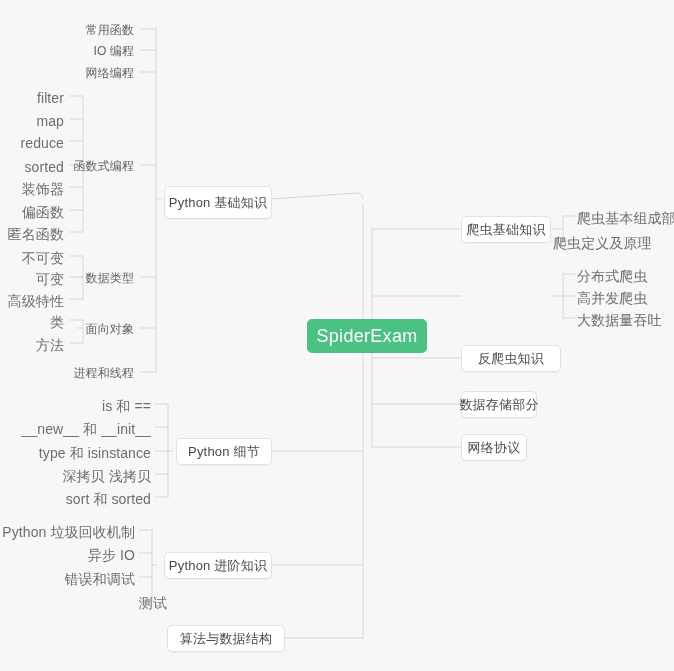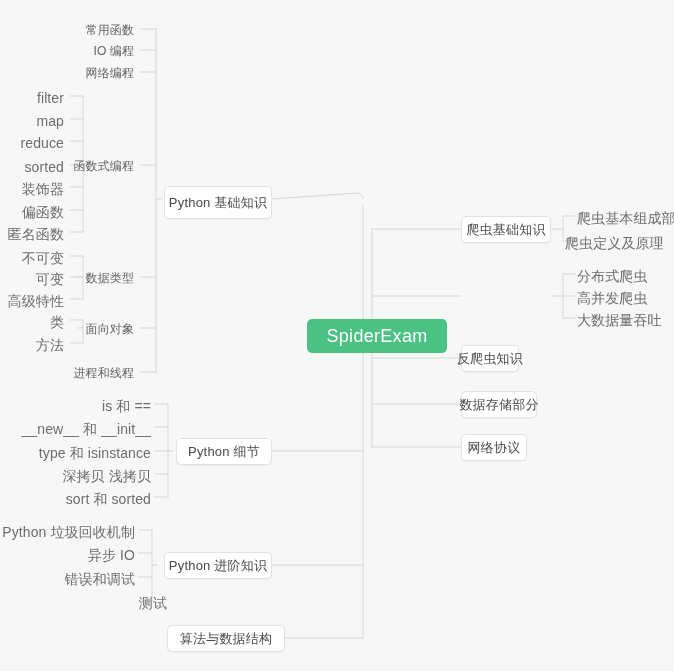--- a/index.html
+++ b/index.html
@@ -152,29 +152,29 @@
       <path d="M563 241 L575 241"></path>
 
       <path d="M551 296 L563 296"></path>
       <path d="M563 274 L563 296 L563 318"></path>
       <path d="M563 274 L575 274"></path>
       <path d="M563 296 L575 296"></path>
       <path d="M563 318 L575 318"></path>
     </g>
   </svg>
 
-  <div class="root" style="left:307px; top:319px; width:140px; height:34px;">SpiderExam</div>
+  <div class="root" style="left:307px; top:319px; width:120px; height:34px;">SpiderExam</div>
 
   <div class="node" style="left:164px; top:186px; width:108px; height:33px;">Python 基础知识</div>
   <div class="node" style="left:176px; top:438px; width:96px; height:27px;">Python 细节</div>
   <div class="node" style="left:164px; top:552px; width:108px; height:27px;">Python 进阶知识</div>
   <div class="node" style="left:167px; top:625px; width:118px; height:27px;">算法与数据结构</div>
 
   <div class="node" style="left:461px; top:216px; width:90px; height:27px;">爬虫基础知识</div>
-  <div class="node" style="left:461px; top:345px; width:58px; height:27px;">反爬虫知识</div>
+  <div class="node" style="left:461px; top:345px; width:100px; height:27px;">反爬虫知识</div>
   <div class="node" style="left:461px; top:391px; width:76px; height:27px;">数据存储部分</div>
   <div class="node" style="left:461px; top:434px; width:66px; height:27px;">网络协议</div>
 
   <div class="leaf mid" style="right:540px; top:24px;">常用函数</div>
   <div class="leaf mid" style="right:540px; top:45px;">IO 编程</div>
   <div class="leaf mid" style="right:540px; top:67px;">网络编程</div>
   <div class="leaf mid" style="right:540px; top:160px;">函数式编程</div>
   <div class="leaf mid" style="right:540px; top:272px;">数据类型</div>
   <div class="leaf mid" style="right:540px; top:323px;">面向对象</div>
   <div class="leaf mid" style="right:540px; top:367px;">进程和线程</div>
@@ -199,20 +199,20 @@
   <div class="leaf" style="right:523px; top:446px;">type 和 isinstance</div>
   <div class="leaf" style="right:523px; top:469px;">深拷贝 浅拷贝</div>
   <div class="leaf" style="right:523px; top:492px;">sort 和 sorted</div>
 
   <div class="leaf" style="right:539px; top:525px;">Python 垃圾回收机制</div>
   <div class="leaf" style="right:539px; top:548px;">异步 IO</div>
   <div class="leaf" style="right:539px; top:572px;">错误和调试</div>
   <div class="leaf" style="right:507px; top:596px;">测试</div>
 
   <div class="leaf lft" style="left:577px; top:211px;">爬虫基本组成部分</div>
-  <div class="leaf lft" style="left:565px; top:236px;">爬虫定义及原理</div>
+  <div class="leaf lft" style="left:553px; top:236px;">爬虫定义及原理</div>
 
   <div class="leaf lft" style="left:577px; top:269px;">分布式爬虫</div>
   <div class="leaf lft" style="left:577px; top:291px;">高并发爬虫</div>
   <div class="leaf lft" style="left:577px; top:313px;">大数据量吞吐</div>
 
 
 </div>
 
 </body></html>

